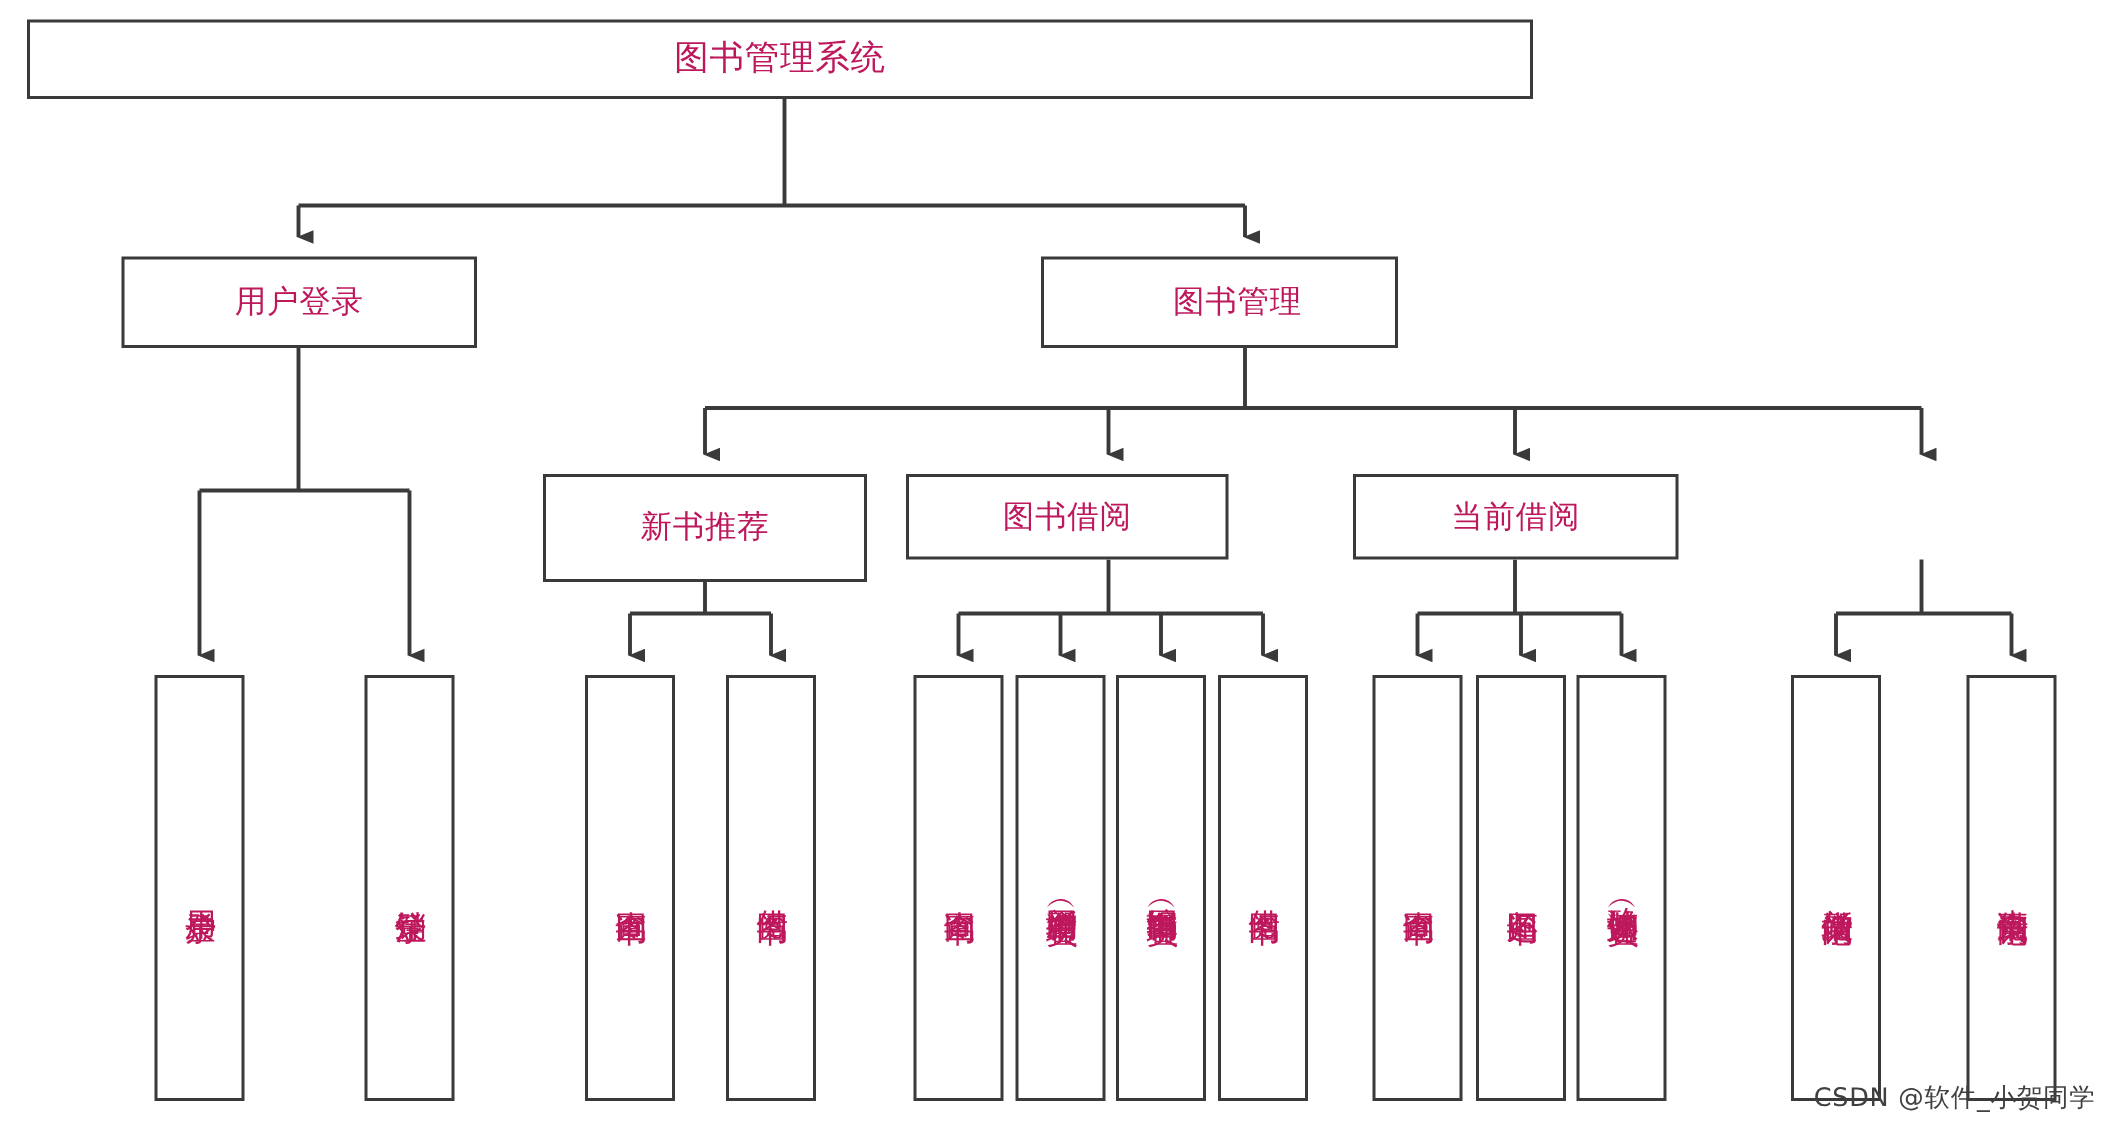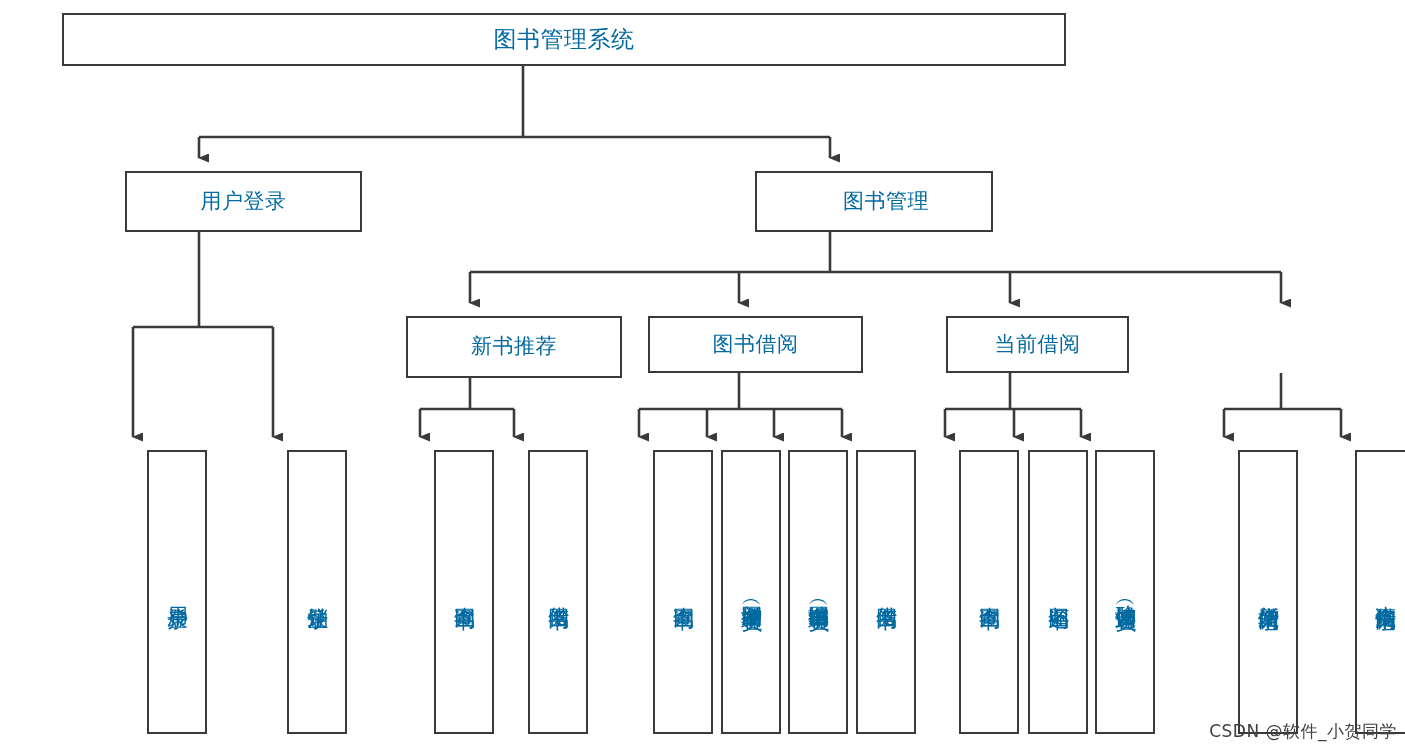--- a/index.html
+++ b/index.html
@@ -27,22 +27,21 @@
     height: 747px;
   }
   .node-box {
     position: absolute;
     box-sizing: border-box;
     border: 2px solid #3a3a3a;
     background: #ffffff;
     display: flex;
     align-items: center;
     justify-content: center;
-    color: #0369a1;
-    margin-left: 44px;
+    color: #be185d;
   }
   .node-horizontal {
     font-size: 21px;
     letter-spacing: 0.5px;
     line-height: 1.2;
   }
   .node-vertical {
     writing-mode: vertical-rl;
     text-orientation: upright;
     font-size: 21px;
@@ -141,33 +140,33 @@
   </svg>
 
   <div class="node-box node-horizontal title-box" style="left:18px; top:13px; width:1004px; height:53px;">
     <span>图书管理系统</span>
   </div>
 
   <div class="node-box node-horizontal" style="left:81px; top:171px; width:237px; height:61px;">
     <span>用户登录</span>
   </div>
 
-  <div class="node-box node-horizontal" style="left:711px; top:171px; width:238px; height:61px;padding-left:24px;">
+  <div class="node-box node-horizontal" style="left:694px; top:171px; width:238px; height:61px;padding-left:24px;">
     <span>图书管理</span>
   </div>
 
-  <div class="node-box node-horizontal" style="left:362px; top:316px; width:216px; height:62px;">
+  <div class="node-box node-horizontal" style="left:362px; top:316px; width:216px; height:72px;">
     <span>新书推荐</span>
   </div>
 
   <div class="node-box node-horizontal" style="left:604px; top:316px; width:215px; height:57px;">
     <span>图书借阅</span>
   </div>
 
-  <div class="node-box node-horizontal" style="left:902px; top:316px; width:183px; height:57px;">
+  <div class="node-box node-horizontal" style="left:902px; top:316px; width:217px; height:57px;">
     <span>当前借阅</span>
   </div>
 
 
   <div class="node-box node-vertical" style="left:103px; top:450px; width:60px; height:284px;">
     <span>用户登录</span>
   </div>
 
   <div class="node-box node-vertical" style="left:243px; top:450px; width:60px; height:284px;">
     <span>注销登录</span>

